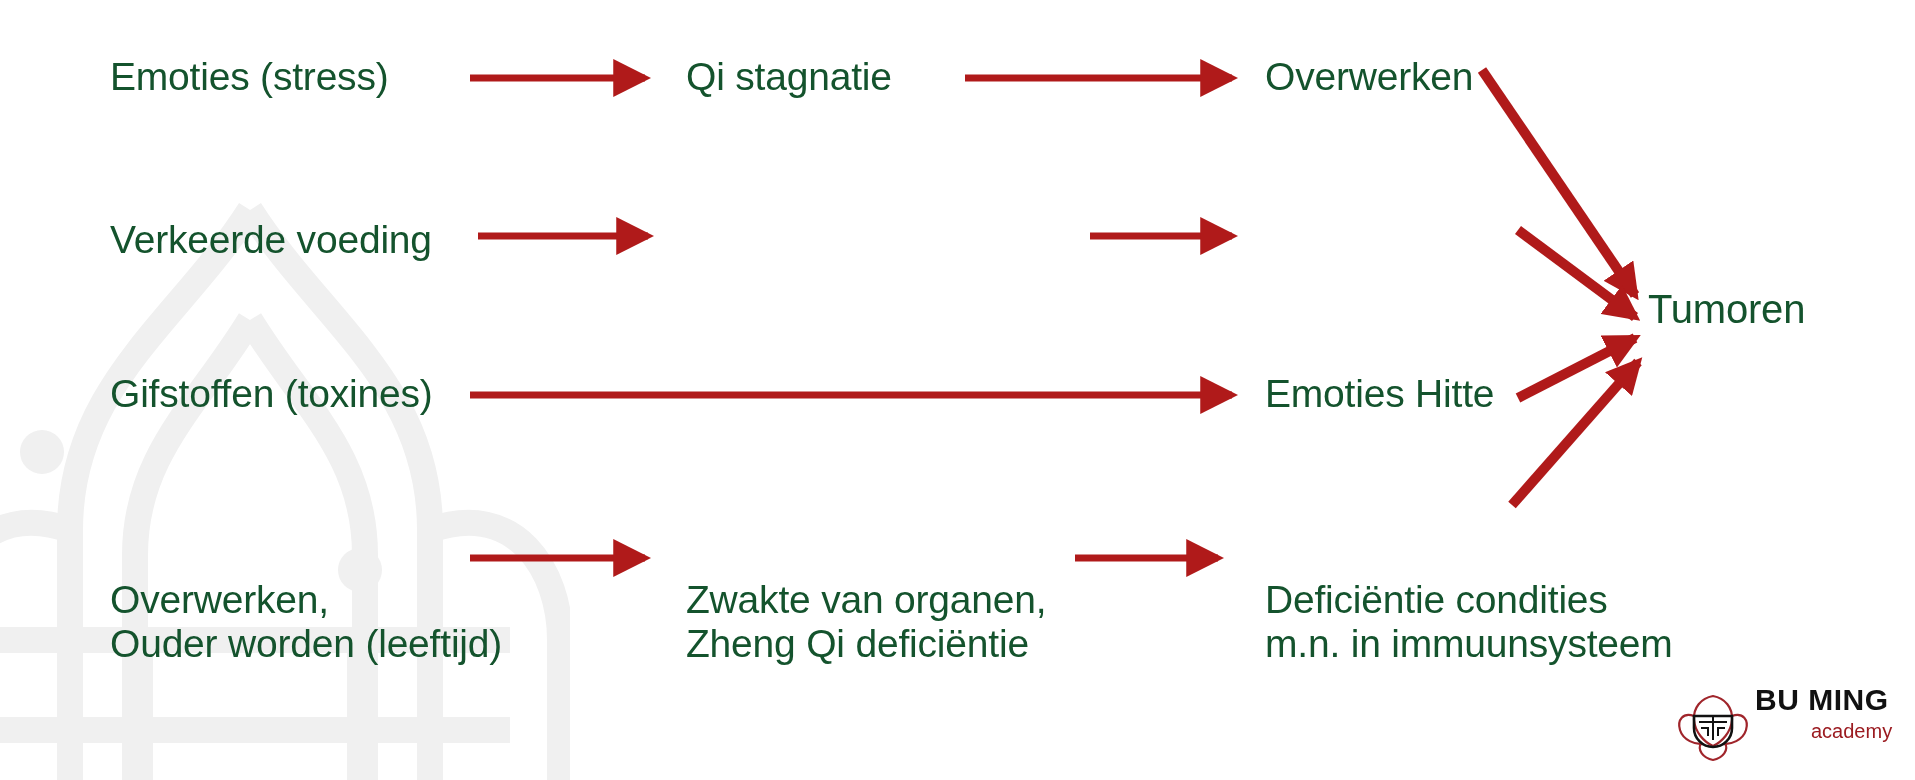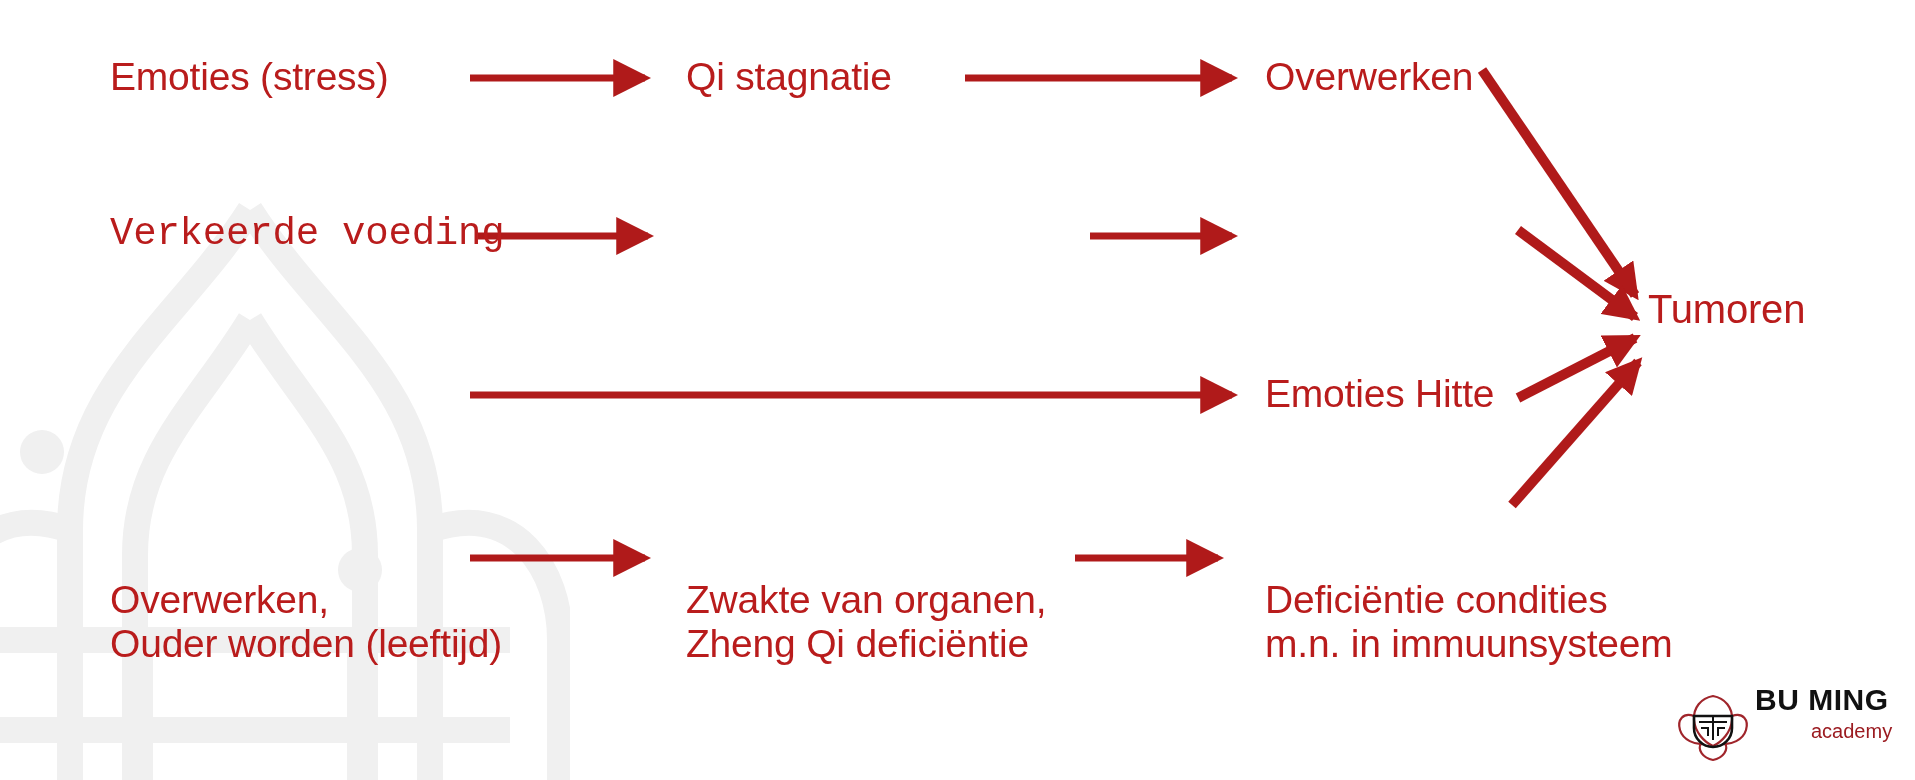--- a/index.html
+++ b/index.html
@@ -33,38 +33,38 @@
   #arrows {
     position: absolute;
     inset: 0;
     z-index: 1;
     pointer-events: none;
   }
   
   .node {
     position: absolute;
     z-index: 2;
-    color: #b91c1c;
+    color: #14532d;
     font-family: "Liberation Sans", sans-serif;
     font-size: 39px;
     line-height: 1.14;
     letter-spacing: -0.2px;
     white-space: pre-line;
     font-weight: 400;
   }
   .node.target {
     font-size: 40px;
   }
   
   .c1 { left: 110px; }
   .c2 { left: 686px; }
   .c3 { left: 1265px; }
 
   .r1 { top: 55px; }
-  .r2 { top: 212px; font-family: Liberation Mono, monospace; }
+  .r2 { top: 218px; }
   .r3 { top: 372px; }
   .r4 { top: 534px; margin-top: 44px; }
 
   #node-tumoren {
     left: 1648px;
     top: 287px;
   }
 
   
   #logo {
@@ -135,20 +135,21 @@
     <line x1="1518" y1="398" x2="1635" y2="338" stroke="#B01A1A" stroke-width="10" marker-end="url(#head-big)"></line>
     <line x1="1512" y1="505" x2="1638" y2="362" stroke="#B01A1A" stroke-width="10" marker-end="url(#head-big)"></line>
   </svg>
 
   <div class="node c1 r1">Emoties (stress)</div>
   <div class="node c2 r1">Qi stagnatie</div>
   <div class="node c3 r1">Overwerken</div>
 
   <div class="node c1 r2">Verkeerde voeding</div>
 
+  <div class="node c1 r3">Gifstoffen (toxines)</div>
   <div class="node c3 r3">Emoties Hitte</div>
 
   <div class="node c1 r4">Overwerken,
 Ouder worden (leeftijd)</div>
   <div class="node c2 r4">Zwakte van organen,
 Zheng Qi deficiëntie</div>
   <div class="node c3 r4">Deficiëntie condities
 m.n. in immuunsysteem</div>
 
   <div class="node target" id="node-tumoren">Tumoren</div>

